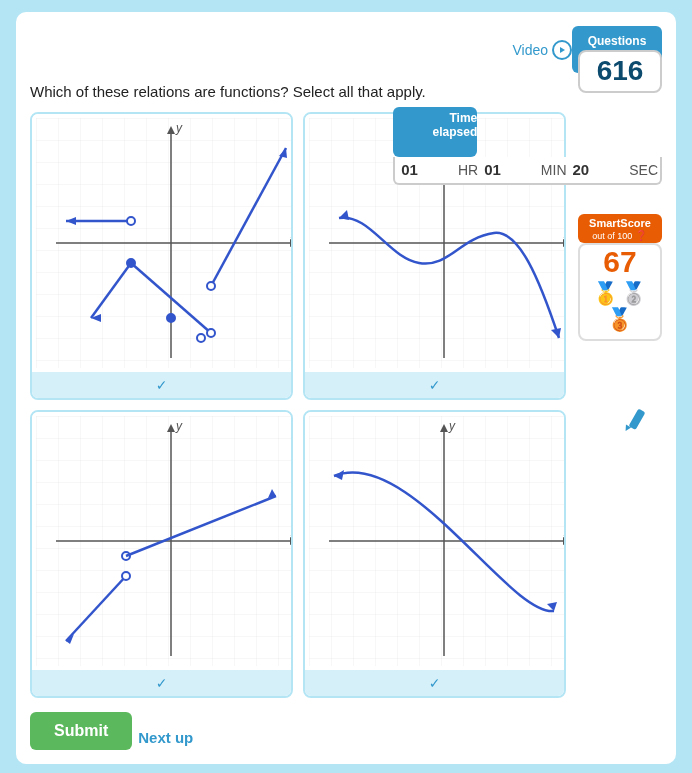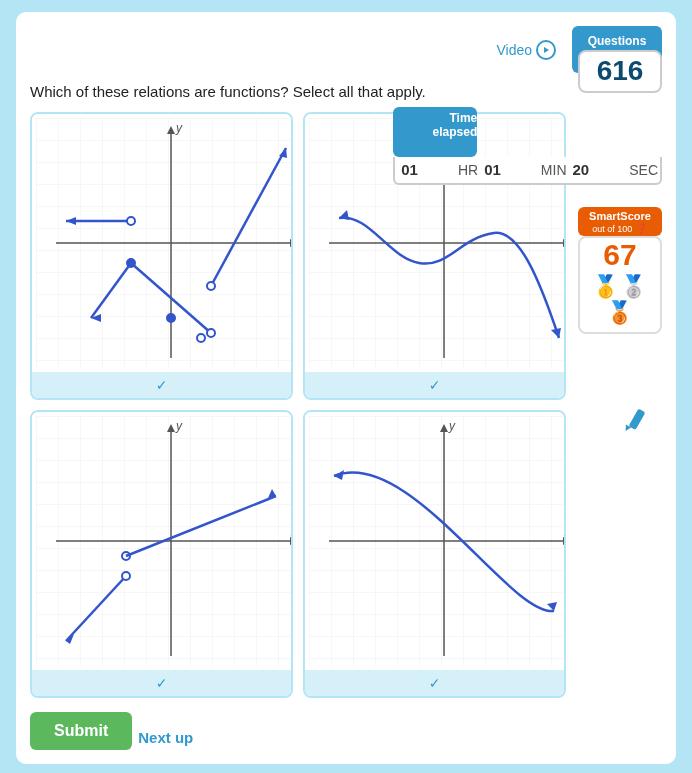--- a/index.html
+++ b/index.html
@@ -174,21 +174,21 @@
       margin-top: 12px;
     }
   </style>
 </head>
 <body>
 
 <div class="container">
 
   <div class="top-bar">
     <div></div>
-    <div style="display:flex;align-items:center;gap:16px;">
+    <div style="display:flex;align-items:center;gap:0;">
       <div class="video-btn">
         <span>Video</span>
         <div class="play-circle">
           <svg width="8" height="8" viewBox="0 0 8 8">
               <polygon points="2,1 7,4 2,7" fill="#3399cc"></polygon>
             </svg>
         </div>
       </div>
       <div class="questions-answered-box">
         <span style="white-space:pre-line;">Questions
@@ -215,21 +215,21 @@
         <div class="time-num">01</div>
         <div class="time-label">MIN</div>
       </div>
       <div class="time-cell">
         <div class="time-num">20</div>
         <div class="time-label">SEC</div>
       </div>
     </div>
   </div>
 
-  <div style="position:absolute;right:14px;top:195px;padding-left:6px;">
+  <div style="position:absolute;right:14px;top:202px;padding-left:6px;">
     <div class="smartscore-box">
       <span>SmartScore</span><br>
       <span style="font-size:9px;font-weight:normal;">out of 100</span>
       <span style="font-size:10px;">❓</span>
     </div>
     <div class="score-outer">
       <div class="smartscore-num">67</div>
       <div class="medals">🥇🥈🥉</div>
     </div>
   </div>

